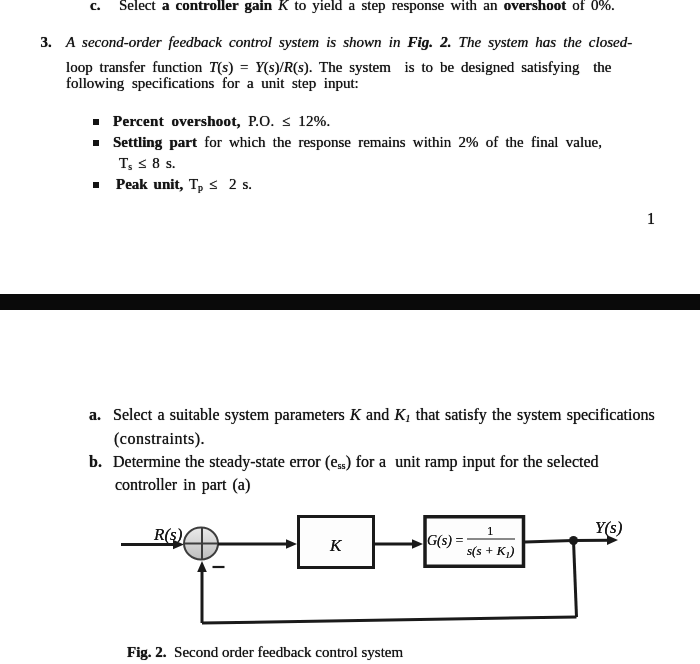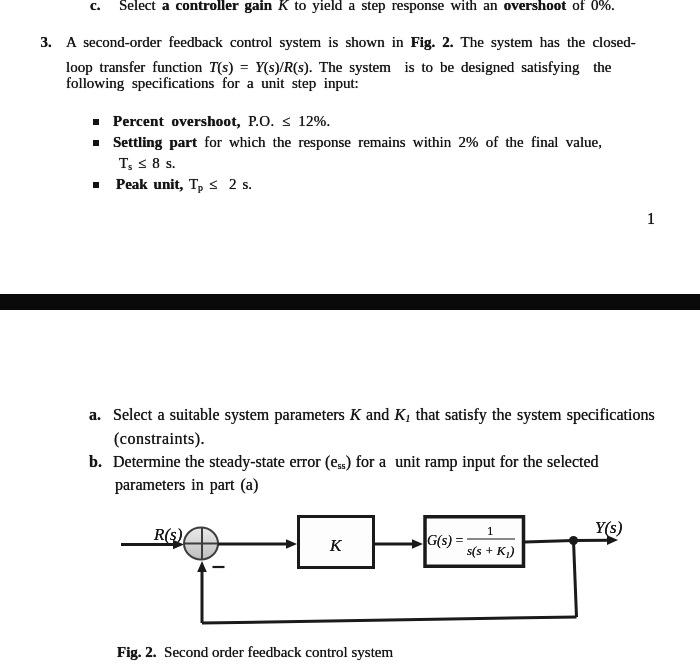--- a/index.html
+++ b/index.html
@@ -11,21 +11,21 @@
   i{font-style:italic;}
   sub{font-size:66%;vertical-align:baseline;position:relative;top:0.25em;line-height:0;}
 </style>
 </head>
 <body>
 
 <div class="ln" id="topc" style="left:90px;top:-2px;word-spacing:2.45px;"><b>c.</b>&nbsp;&nbsp;&nbsp;Select <b>a controller gain</b> <i>K</i> to yield a step response with an <b>overshoot</b> of 0%.</div>
 
 <div class="ln" style="left:40.5px;top:35px;"><b>3.</b></div>
 
-<div class="ln" id="p3l1" style="left:66px;top:35px;word-spacing:3.4px;">A second-order feedback control system is shown in <b>Fig. 2.</b> The system has the closed-</div>
+<div class="ln" id="p3l1" style="left:66px;top:35px;word-spacing:3.4px;font-style:italic;">A second-order feedback control system is shown in <b>Fig. 2.</b> The system has the closed-</div>
 
 <div class="ln" id="p3l2" style="left:66px;top:60px;word-spacing:3.1px;">loop transfer function <i>T</i>(<i>s</i>) = <i>Y</i>(<i>s</i>)/<i>R</i>(<i>s</i>). The system&nbsp; is to be designed satisfying&nbsp; the</div>
 
 <div class="ln" id="p3l3" style="left:66px;top:76px;word-spacing:3.8px;">following specifications for a unit step input:</div>
 
 <div style="position:absolute;left:93px;top:119px;width:6px;height:6px;background:#141414;"></div>
 
 <div class="ln" id="bu1" style="left:113px;top:114px;word-spacing:3.5px;letter-spacing:0.3px;"><b>Percent overshoot,</b> P.O. ≤ 12%.</div>
 
 <div style="position:absolute;left:93px;top:140px;width:6px;height:6px;background:#141414;"></div>
@@ -45,21 +45,21 @@
 <div class="lo" style="left:89px;top:406.5px;"><b>a.</b></div>
 
 <div class="lo" id="al1" style="left:113px;top:406.5px;word-spacing:1.3px;">Select a suitable system parameters <i>K</i> and <i>K<sub>1</sub></i> that satisfy the system specifications</div>
 
 <div class="lo" id="al2" style="left:114px;top:430.5px;letter-spacing:0.5px;">(constraints).</div>
 
 <div class="lo" style="left:89px;top:453.5px;"><b>b.</b></div>
 
 <div class="lo" id="bl1" style="left:113px;top:453.5px;word-spacing:0.6px;">Determine the steady-state error (e<sub>ss</sub>) for a&nbsp; unit ramp input for the selected</div>
 
-<div class="lo" id="bl2" style="left:115px;top:476.5px;word-spacing:2px;">parameters in part (a)</div>
+<div class="lo" id="bl2" style="left:115px;top:476.5px;word-spacing:2px;">controller in part (a)</div>
 
 <svg width="700" height="169" viewBox="0 0 700 169" style="position:absolute;left:0;top:495px;" xmlns="http://www.w3.org/2000/svg">
   <defs>
     <linearGradient id="sumfill" x1="0" y1="0" x2="0" y2="1">
       <stop offset="0" stop-color="#ebebeb"></stop>
       <stop offset="1" stop-color="#bdbdbd"></stop>
     </linearGradient>
   </defs>
 
   <text x="154" y="45" font-family="Liberation Serif,serif" font-style="italic" font-size="17px" fill="#141414">R(s)</text>
@@ -100,13 +100,13 @@
   <text x="595" y="37.5" font-family="Liberation Serif,serif" font-style="italic" font-size="17px" fill="#141414">Y(s)</text>
 
   <line x1="573.5" y1="45.5" x2="576.5" y2="122" stroke="#1a1a1a" stroke-width="3"></line>
 
   <line x1="576.5" y1="122" x2="202" y2="128" stroke="#1a1a1a" stroke-width="3"></line>
 
   <line x1="202" y1="128" x2="202" y2="75" stroke="#1a1a1a" stroke-width="3"></line>
   <polygon points="202,66 197.2,77 206.8,77" fill="#1a1a1a"></polygon>
 </svg>
 
-<div class="ln" id="cap" style="left:117px;top:645px;"><b>Fig. 2.</b>&nbsp; Second order feedback control system</div>
+<div class="ln" id="cap" style="left:127px;top:645px;"><b>Fig. 2.</b>&nbsp; Second order feedback control system</div>
 
 </body></html>

